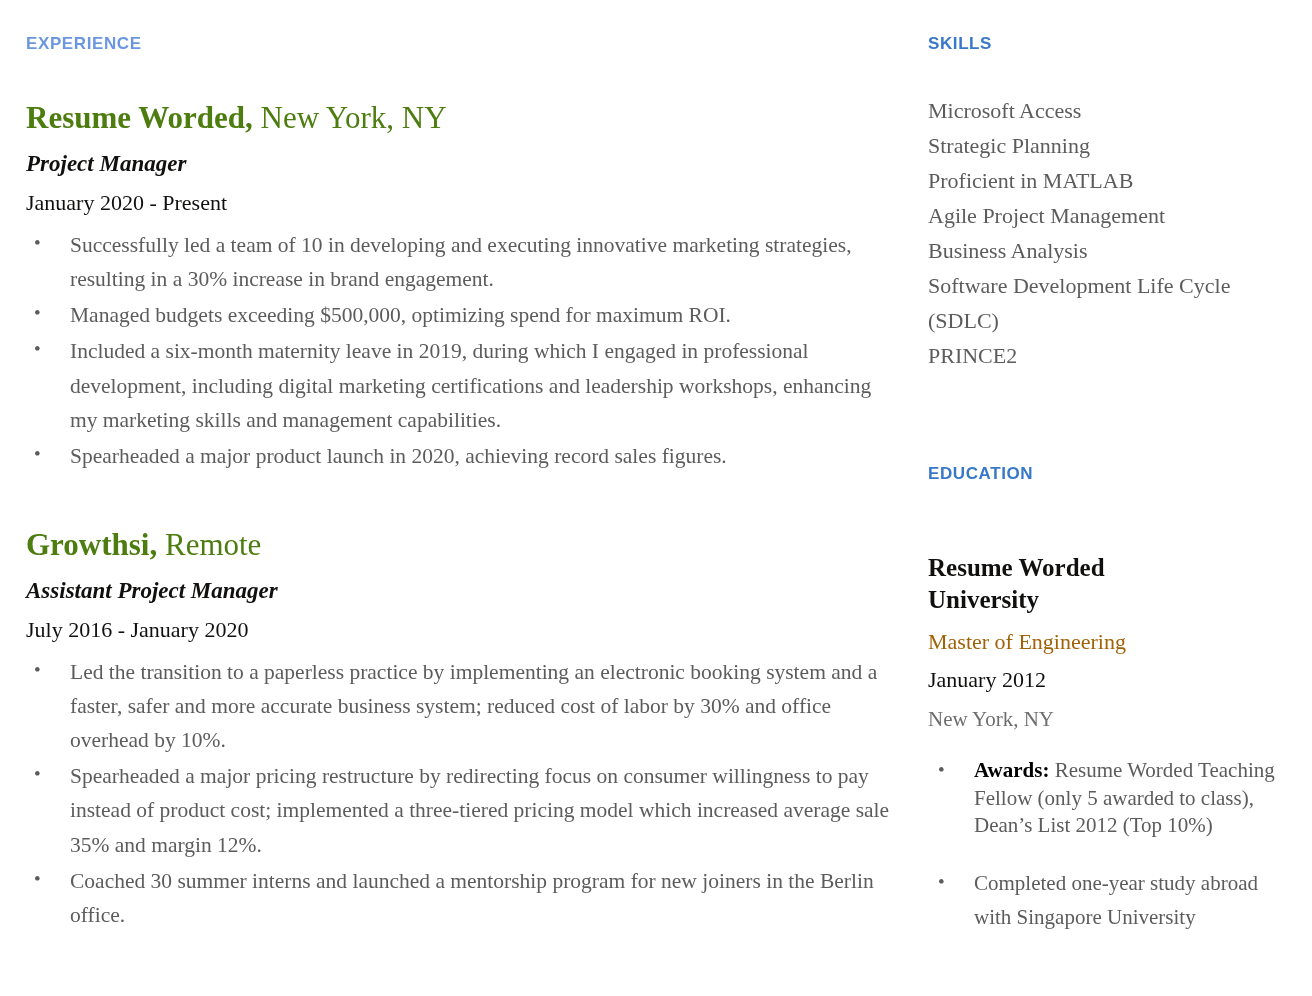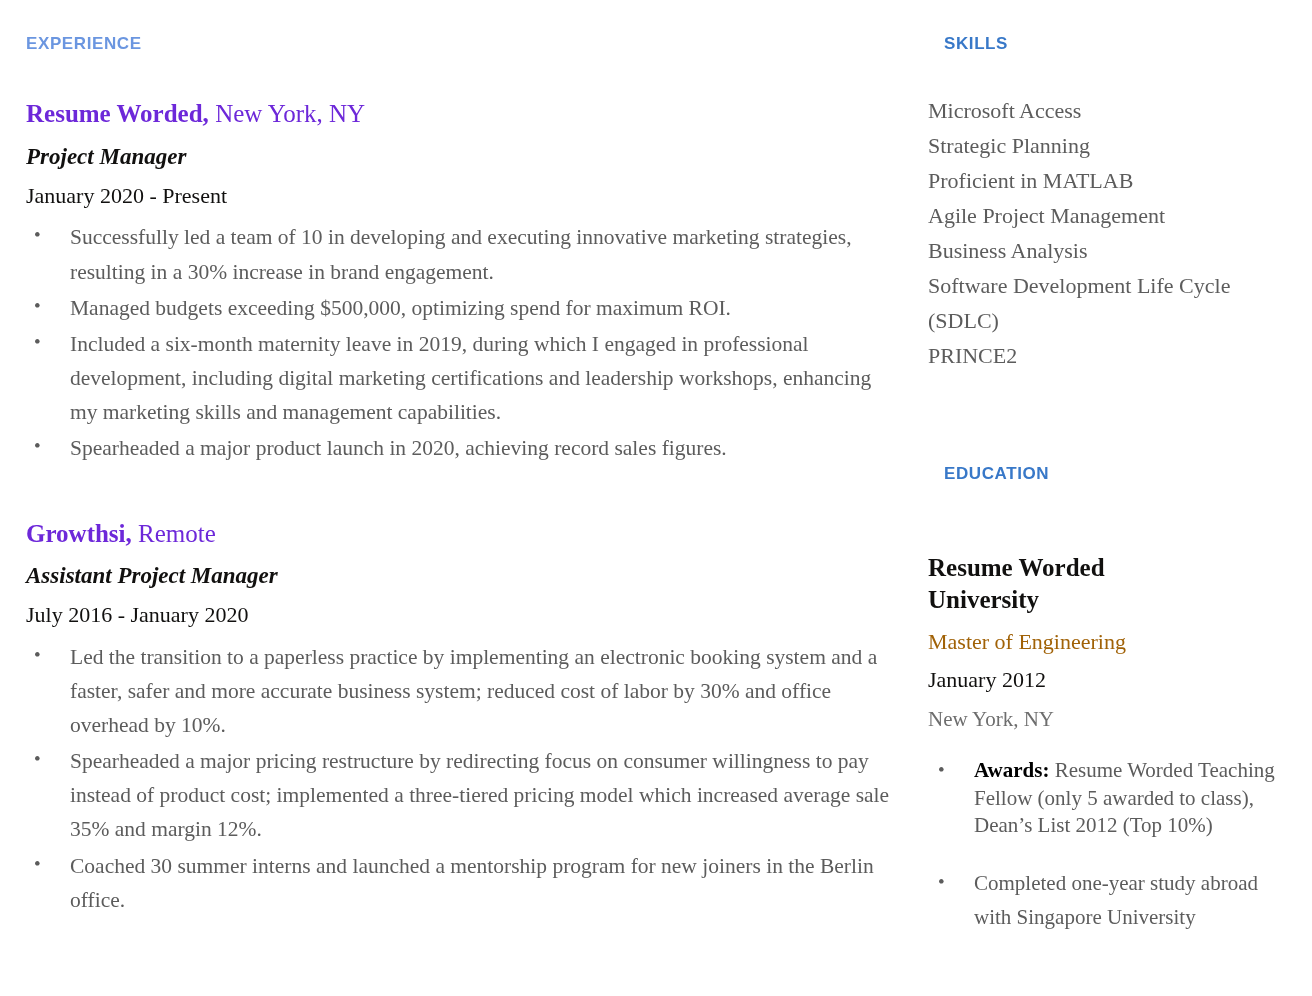--- a/index.html
+++ b/index.html
@@ -38,30 +38,30 @@
   .section-heading {
     font-family: "Liberation Sans", "DejaVu Sans", sans-serif;
     font-weight: bold;
     font-size: 17px;
     letter-spacing: 0.6px;
     text-transform: uppercase;
     margin: 0;
     line-height: 1.2;
   }
   .section-heading.primary { color: #6b96e0; }
-  .section-heading.accent  { color: #3878c8; margin-left: 16px; }
+  .section-heading.accent  { color: #3878c8; }
 
   
   .entry { margin-top: 0; }
   .entry.first { padding-top: 44px; }
   .entry.subsequent { padding-top: 52px; }
 
   .entry-company {
-    font-size: 25px;
-    color: #6d28d9;
+    font-size: 31px;
+    color: #4d7c0f;
     line-height: 1.26;
     margin: 0;
   }
   .entry-company .company-name { font-weight: bold; }
   .entry-company .company-location { font-weight: normal; }
 
   .entry-title {
     font-size: 23px;
     font-weight: bold;
     font-style: italic;

